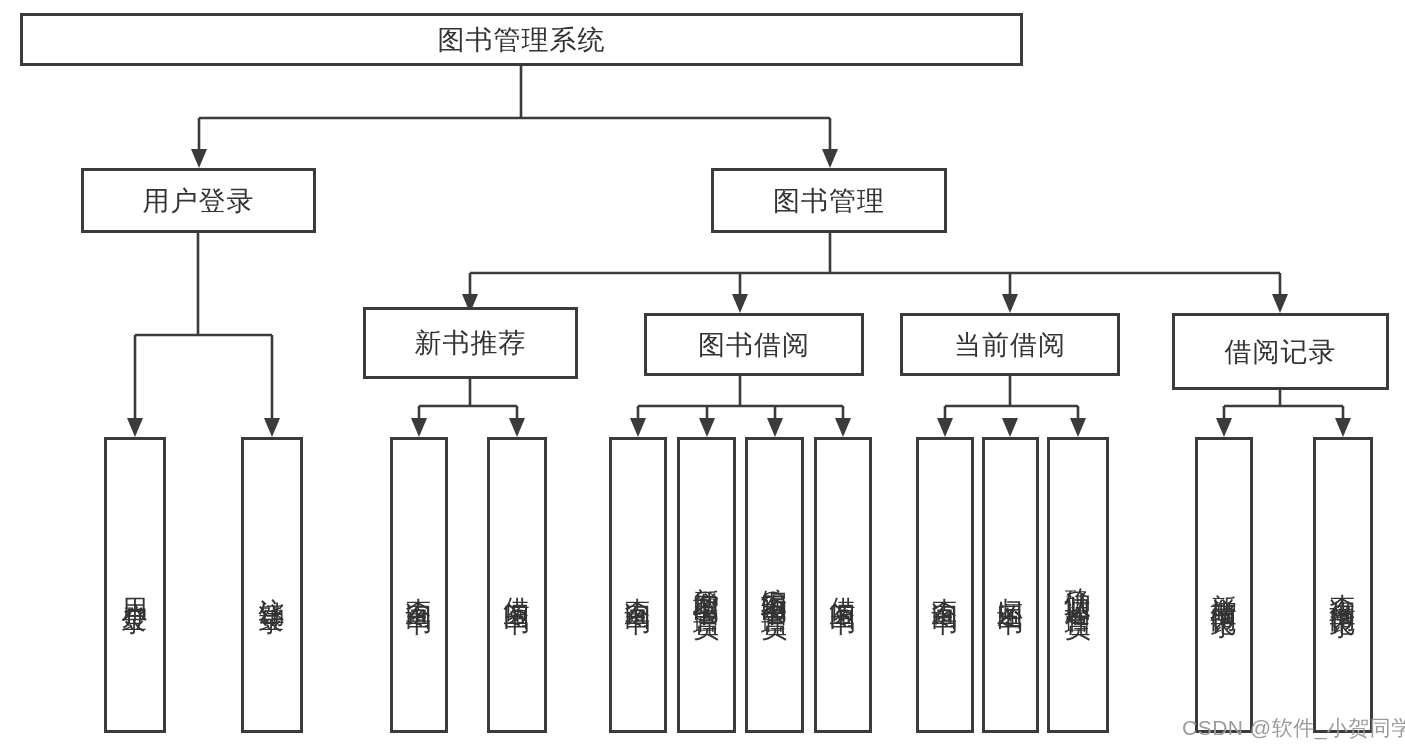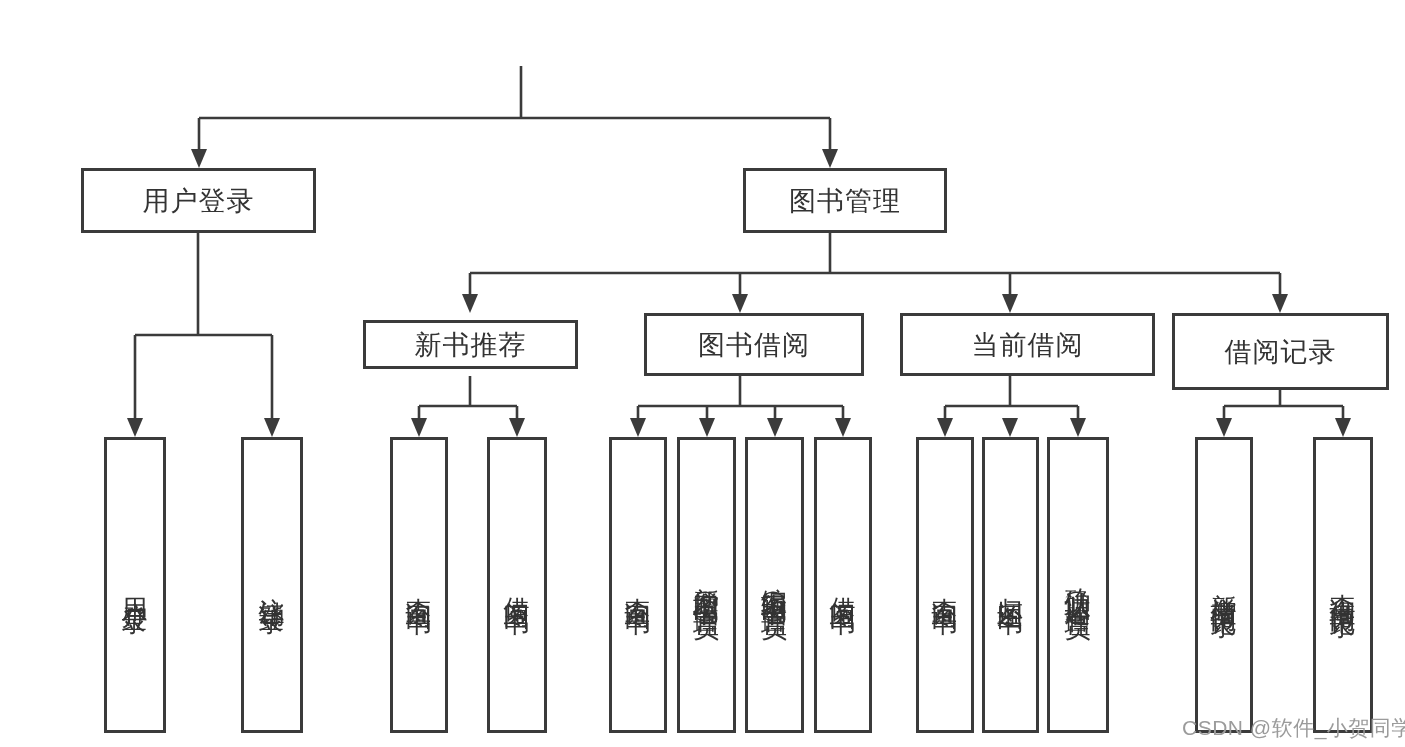--- a/index.html
+++ b/index.html
@@ -104,35 +104,38 @@
       <polygon points="767,418 783,418 775,437"></polygon>
       <polygon points="835,418 851,418 843,437"></polygon>
       <polygon points="937,418 953,418 945,437"></polygon>
       <polygon points="1002,418 1018,418 1010,437"></polygon>
       <polygon points="1070,418 1086,418 1078,437"></polygon>
       <polygon points="1216,418 1232,418 1224,437"></polygon>
       <polygon points="1335,418 1351,418 1343,437"></polygon>
     </g>
   </svg>
 
+  <div class="node" style="left:20px;top:13px;width:1003px;height:53px">
+    <span>图书管理系统</span>
+  </div>
 
   <div class="node" style="left:81px;top:168px;width:235px;height:65px">
     <span>用户登录</span>
   </div>
-  <div class="node" style="left:743px;top:168px;width:204px;height:65px">
+  <div class="node" style="left:711px;top:168px;width:236px;height:65px">
     <span>图书管理</span>
   </div>
 
-  <div class="node" style="left:363px;top:320px;width:215px;height:49px">
+  <div class="node" style="left:363px;top:307px;width:215px;height:72px">
     <span>新书推荐</span>
   </div>
   <div class="node" style="left:644px;top:313px;width:220px;height:63px">
     <span>图书借阅</span>
   </div>
-  <div class="node" style="left:900px;top:313px;width:255px;height:63px">
+  <div class="node" style="left:900px;top:313px;width:220px;height:63px">
     <span>当前借阅</span>
   </div>
   <div class="node" style="left:1172px;top:313px;width:217px;height:77px">
     <span>借阅记录</span>
   </div>
 
   <div class="node v" style="left:104px;top:437px;width:62px;height:296px">
     <span>用户登录</span>
   </div>
   <div class="node v" style="left:241px;top:437px;width:62px;height:296px">

